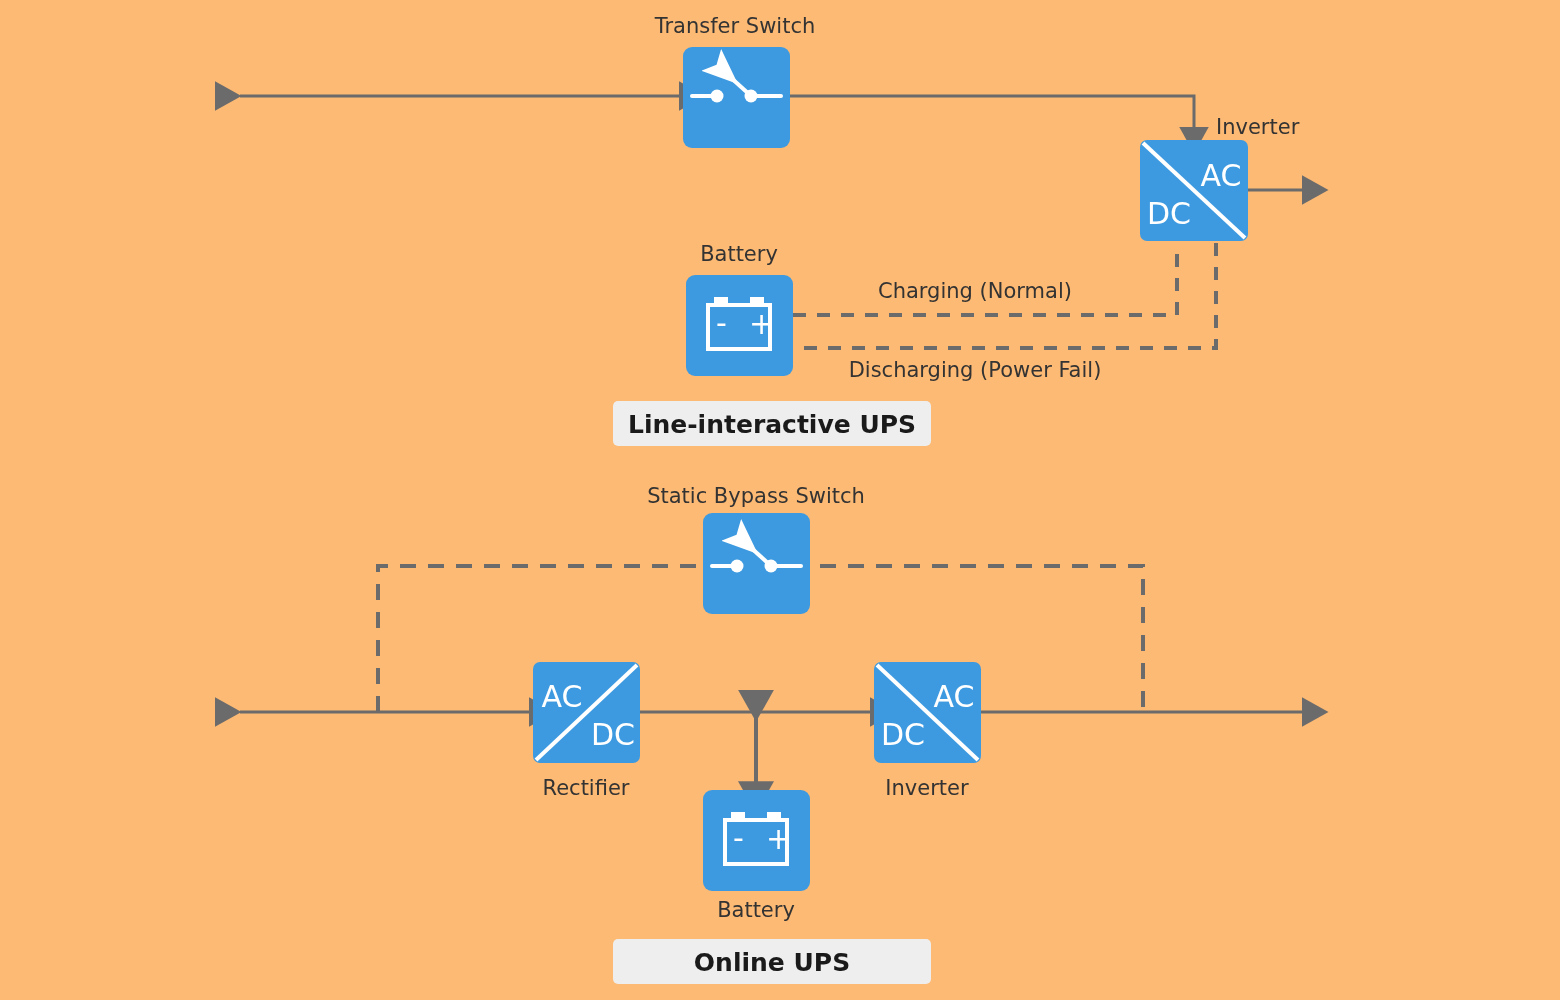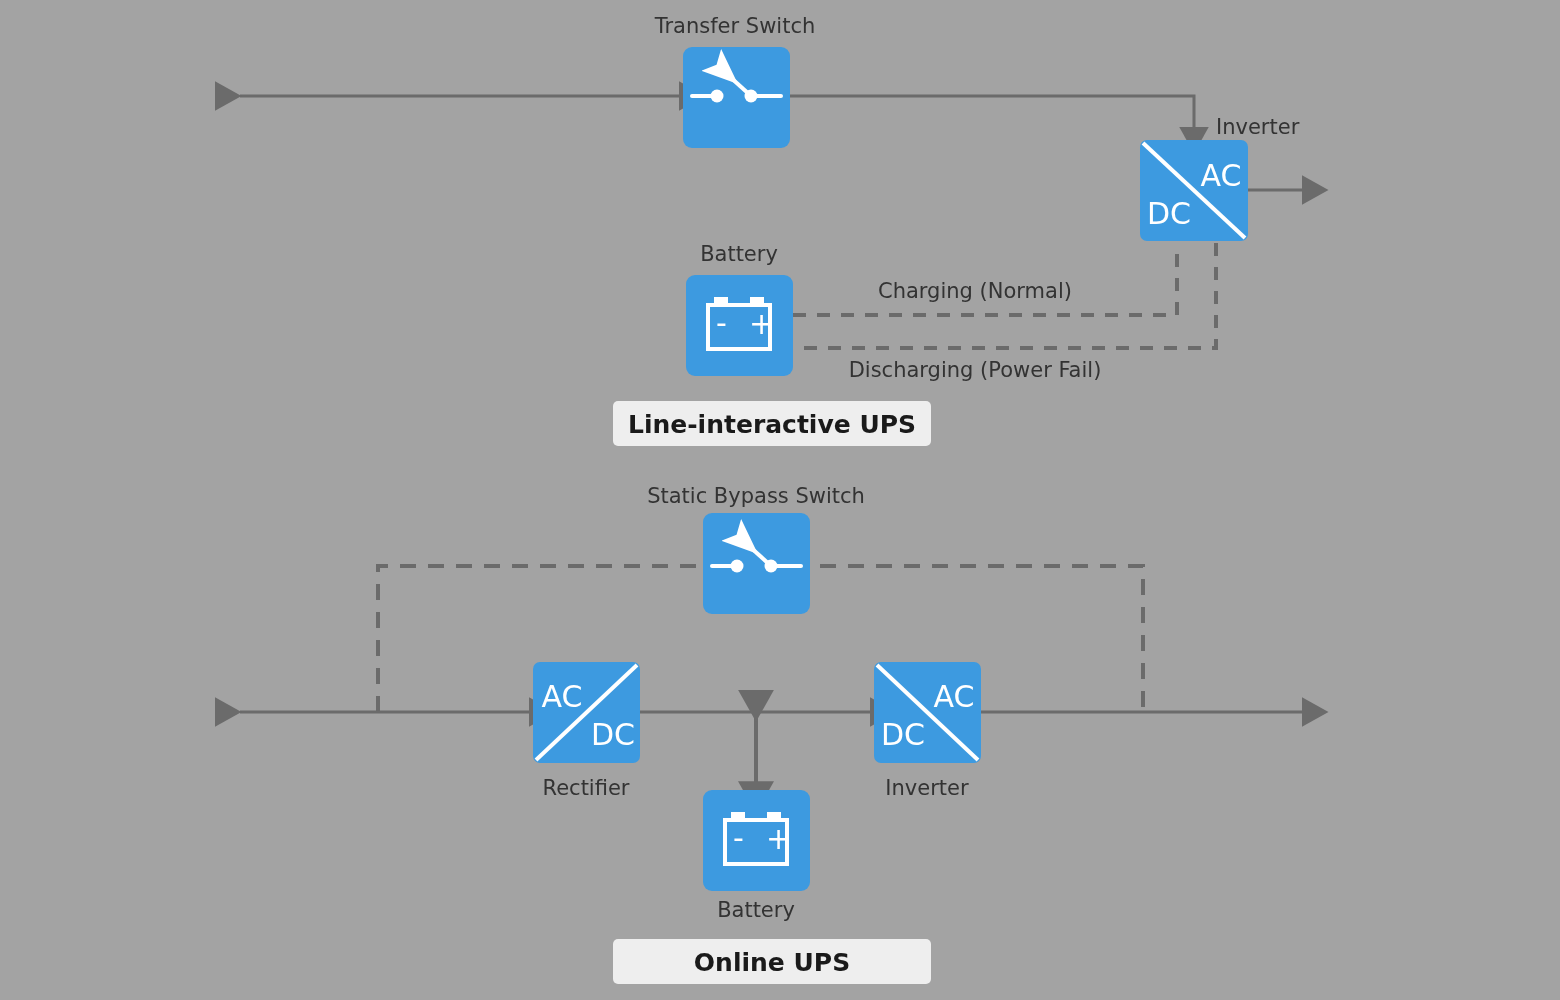--- a/index.html
+++ b/index.html
@@ -8,21 +8,21 @@
     padding: 0;
     background: #ffffff;
   }
   body {
     font-family: "DejaVu Sans", "Liberation Sans", sans-serif;
   }
   #canvas {
     position: relative;
     width: 1560px;
     height: 1000px;
-    background: #a3a3a3;
+    background: #fdba74;
     overflow: hidden;
   }
   svg.diagram-layer {
     position: absolute;
     left: 0;
     top: 0;
     width: 1560px;
     height: 1000px;
   }
   .lbl {

